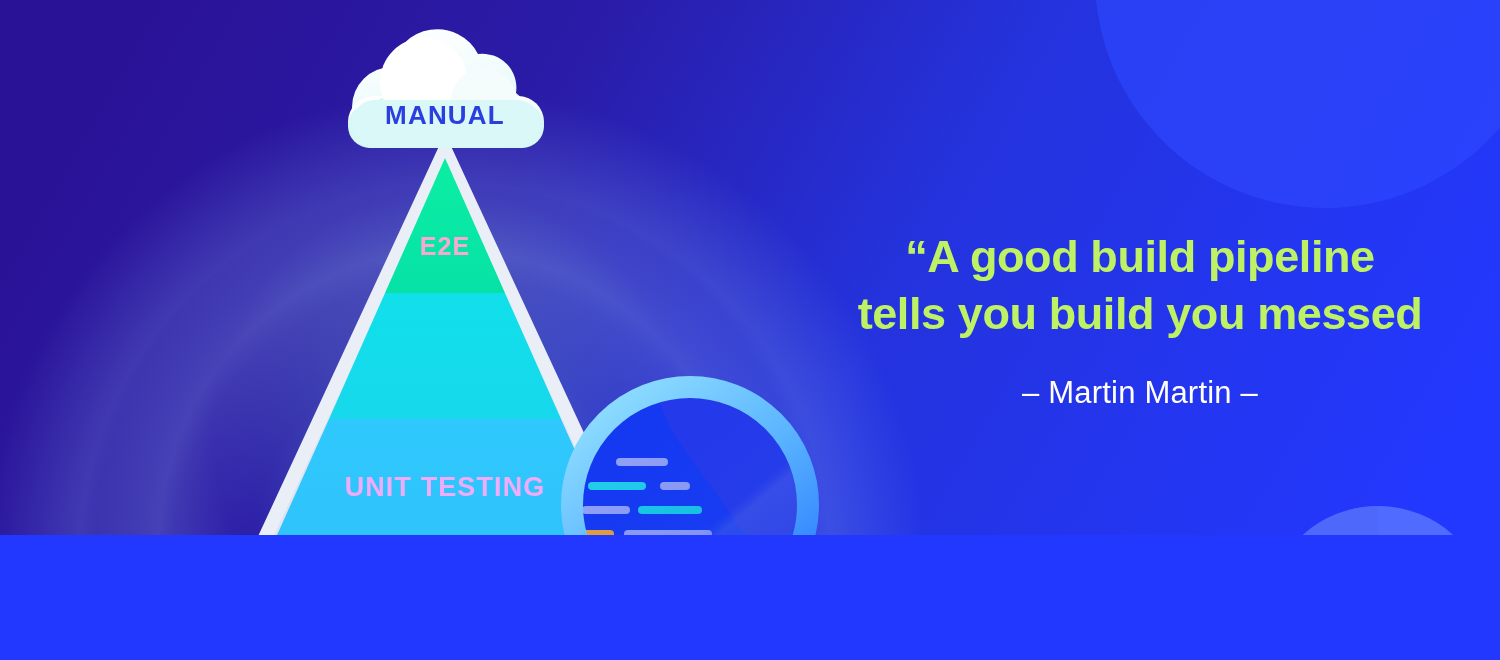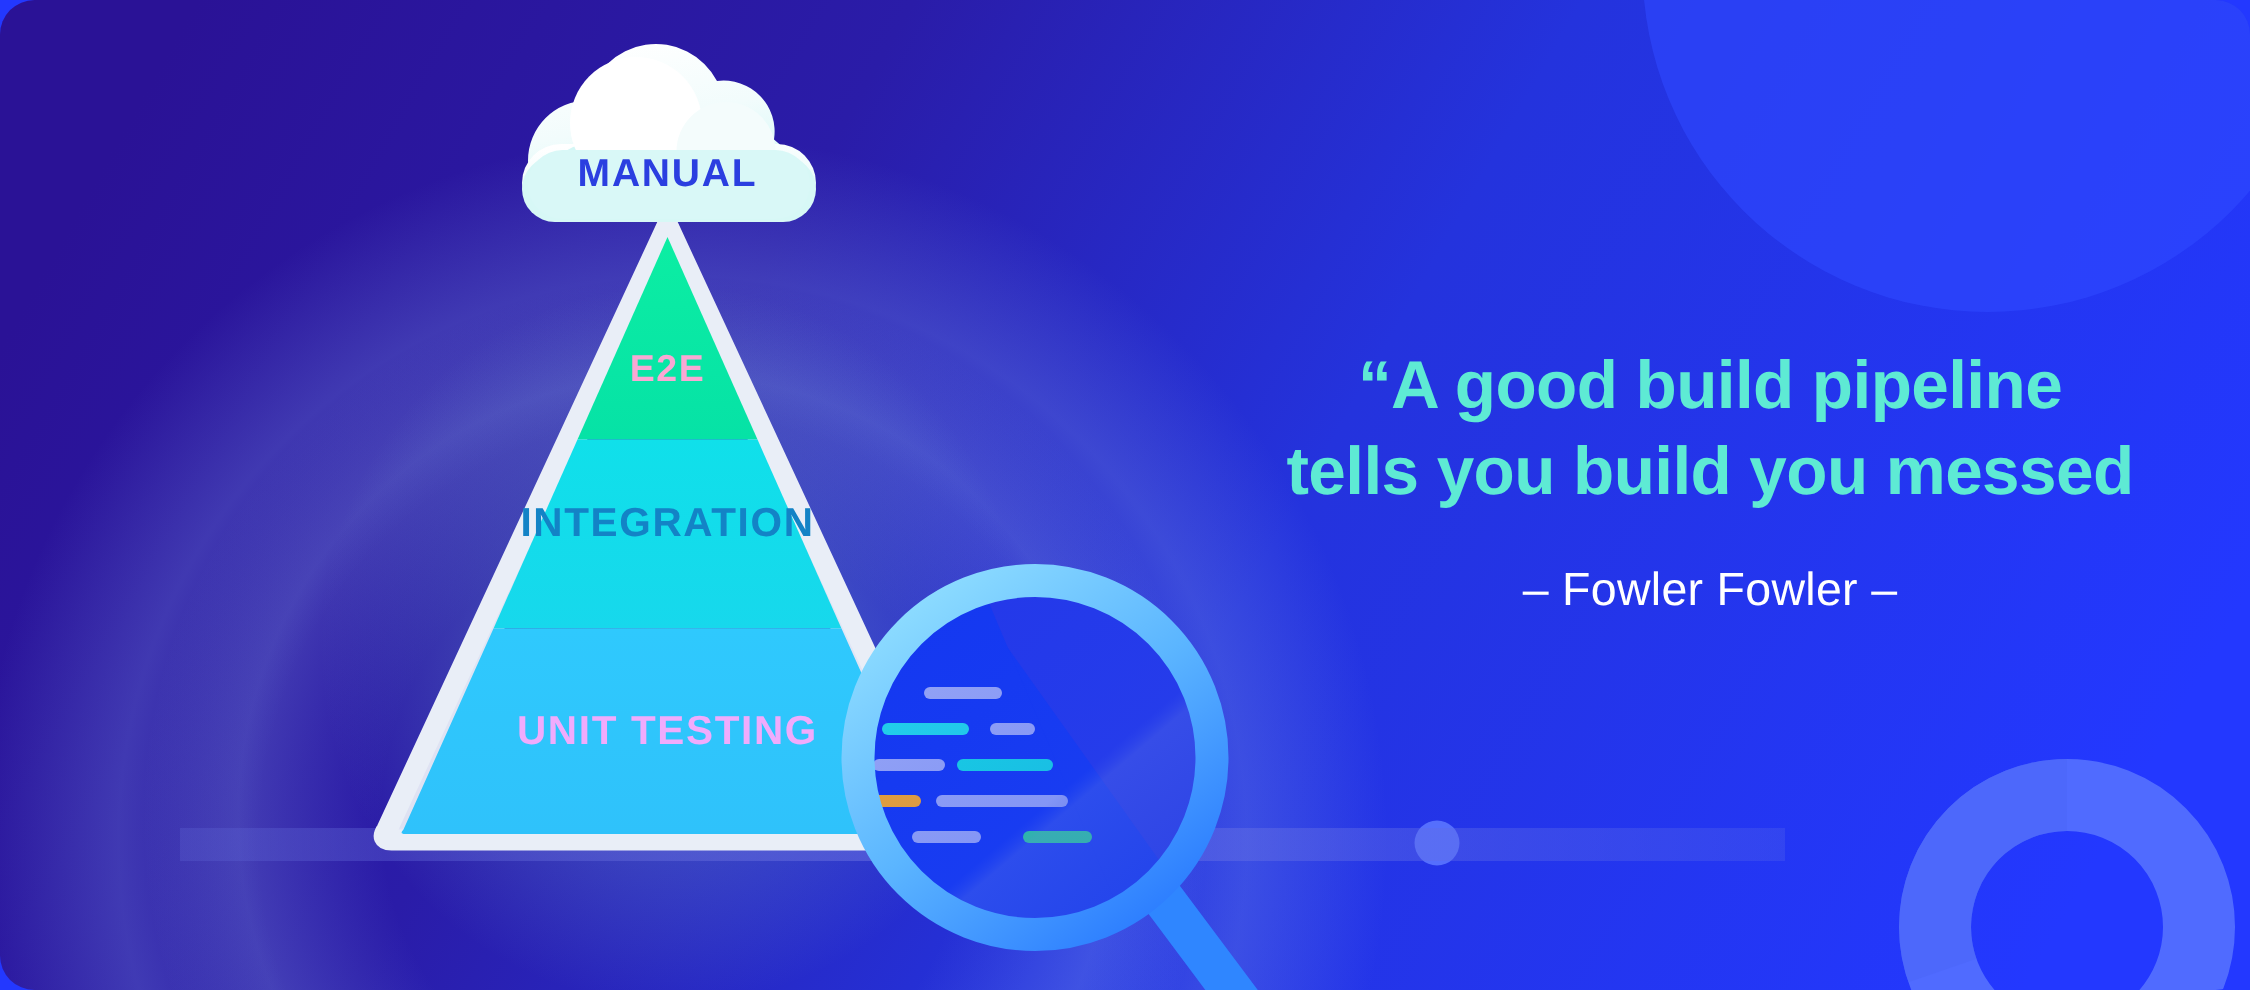--- a/index.html
+++ b/index.html
@@ -1,32 +1,32 @@
 <!DOCTYPE html>
 <html><head>
 <meta charset="utf-8">
 <style>
   html,body{margin:0;padding:0;}
   body{
     width:1500px;height:660px;overflow:hidden;
     font-family:"Liberation Sans","DejaVu Sans",sans-serif;
     background:#2338ff;
   }
-  #stage{position:relative;width:1500px;height:660px;overflow:hidden;border-radius:23px;}
+  #stage{position:relative;width:1500px;height:535px;overflow:hidden;}
   #bg{position:absolute;inset:0;}
   #artboard{position:absolute;inset:0;}
   .txt{position:absolute;white-space:nowrap;}
 
   
   #quote-block{
     position:absolute;left:830px;top:228px;width:620px;
     text-align:center;
   }
   .quote-line{
-    font-size:45px;font-weight:bold;color:#5eead4;
+    font-size:45px;font-weight:bold;color:#bef264;
     line-height:57px;letter-spacing:-0.4px;
   }
   #quote-attribution{
     margin-top:33px;font-size:31px;color:#ffffff;
     font-weight:400;letter-spacing:0.2px;
   }
 
   
   #label-manual{
     left:0;top:0;width:200px;text-align:center;
@@ -192,24 +192,23 @@
 
       <circle cx="690" cy="505" r="118" fill="none" stroke="url(#lensRing)" stroke-width="22"></circle>
     </g>
   </svg>
 
   <div class="txt" id="label-manual" style="left:345px;top:100px;">MANUAL</div>
 
   <div class="txt pyr-label" id="label-e2e">E2E</div>
 
   <div class="txt pyr-label" id="label-integration">
-    <div>INTEGRATION</div>
   </div>
 
   <div class="txt pyr-label" id="label-unit">UNIT TESTING</div>
 
   <div id="quote-block">
     <div class="quote-line">“A good build pipeline</div>
     <div class="quote-line">tells you build you messed</div>
-    <div id="quote-attribution">– Fowler Fowler –</div>
+    <div id="quote-attribution">– Martin Martin –</div>
   </div>
 
 </div>
 
 </body></html>

